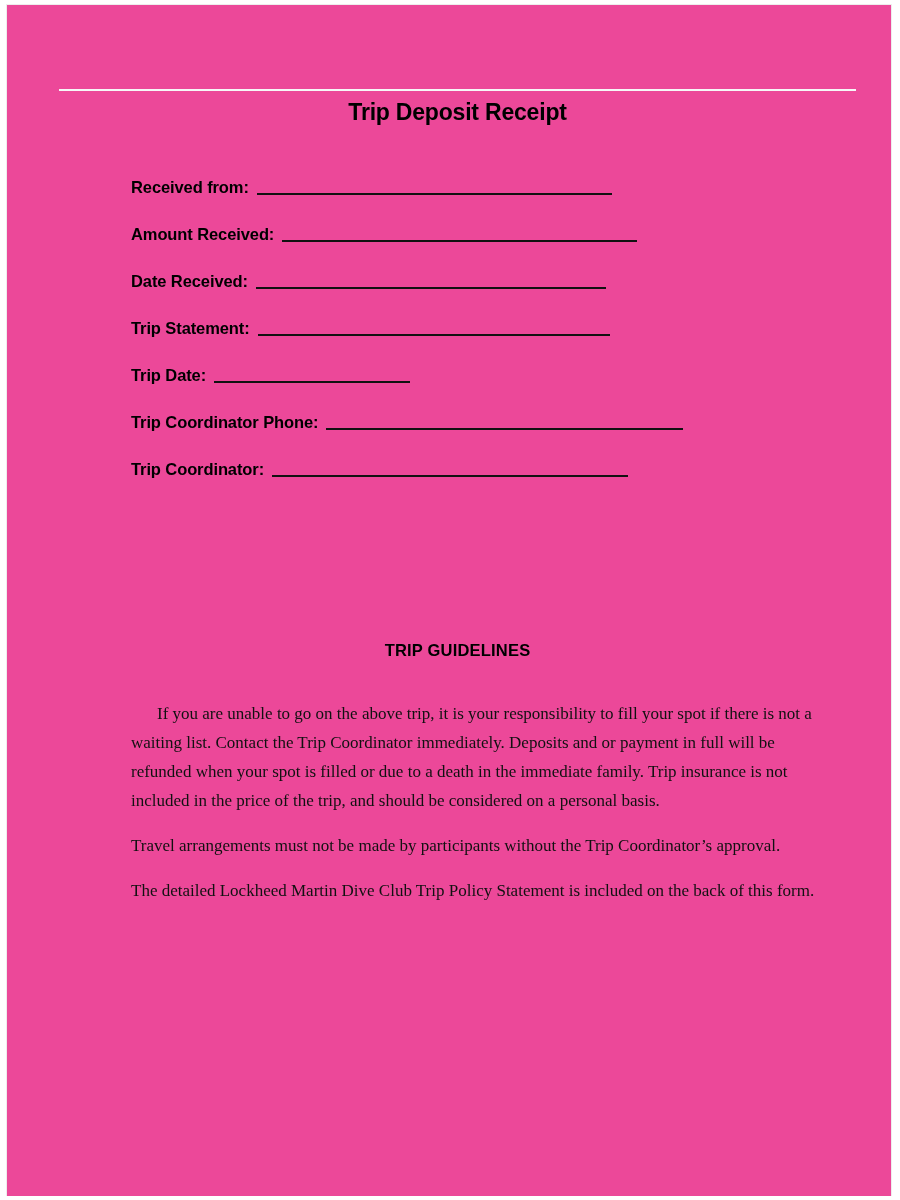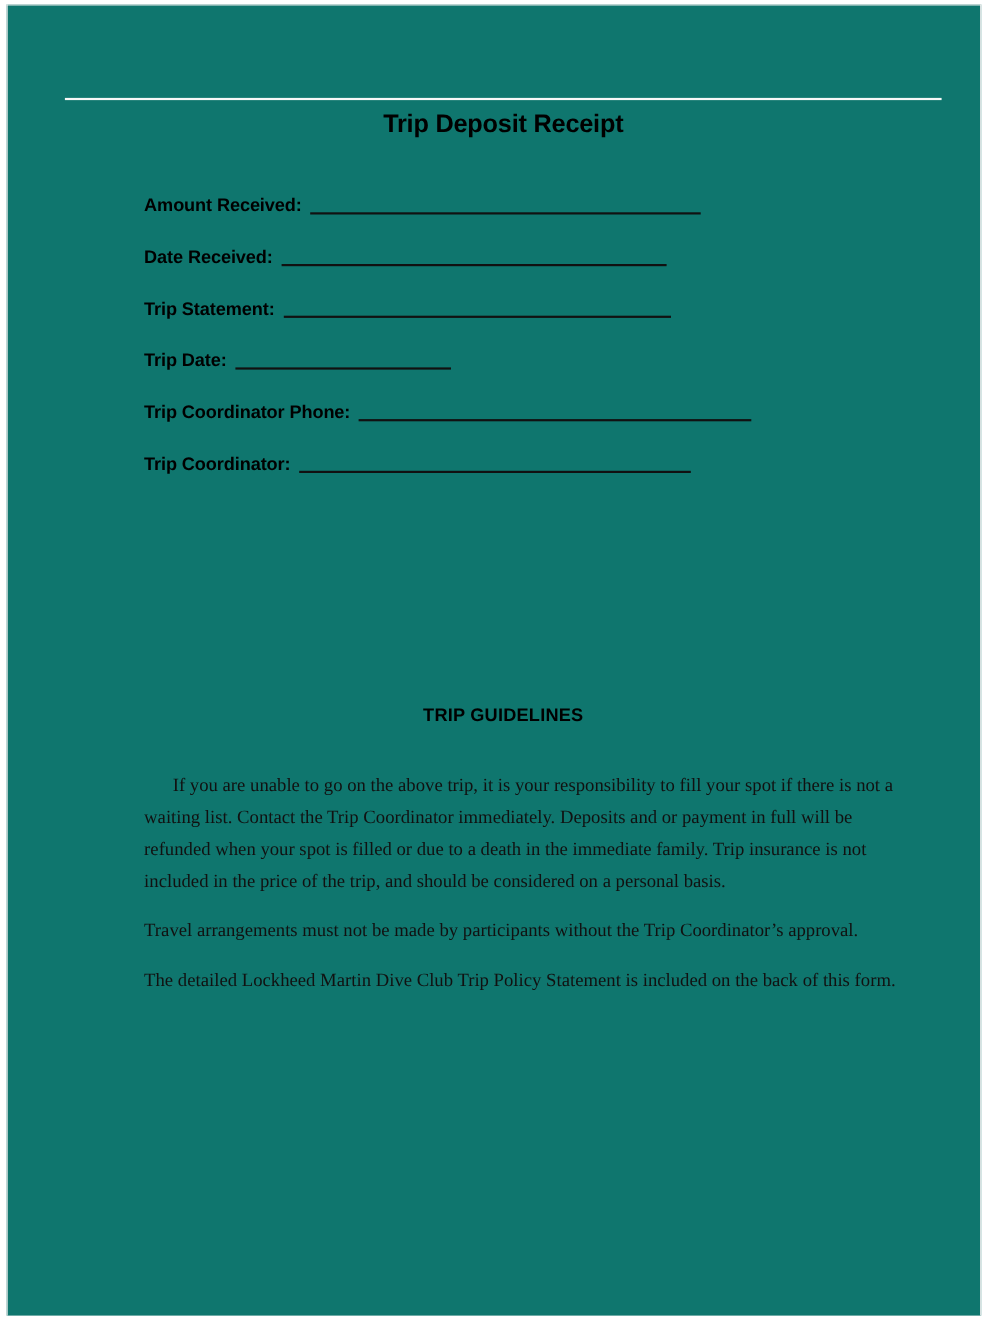--- a/index.html
+++ b/index.html
@@ -20,21 +20,21 @@
   #page {
     position: absolute;
     left: 6px;
     top: 4px;
     width: 886px;
     height: 1192px;
     border-left: 1px solid #ededed;
     border-right: 1px solid #ededed;
     border-top: 1px solid #ededed;
     box-sizing: border-box;
-    background: #0f766e;
+    background: #ec4899;
   }
 
   
   .header-rule {
     position: absolute;
     left: 52px;
     top: 84px;
     width: 797px;
     height: 2px;
     background: #f7f7f7;
@@ -120,20 +120,24 @@
 <body>
 
 <div id="page">
 
   <div class="header-rule"></div>
 
   <div class="doc-title">Trip Deposit Receipt</div>
 
   <div class="fields">
 
+    <div class="field-row">
+      <span class="field-label">Received from:</span>
+      <span class="rule" style="width:355px"></span>
+    </div>
 
     <div class="field-row">
       <span class="field-label">Amount Received:</span>
       <span class="rule" style="width:355px"></span>
     </div>
 
     <div class="field-row">
       <span class="field-label">Date Received:</span>
       <span class="rule" style="width:350px"></span>
     </div>

